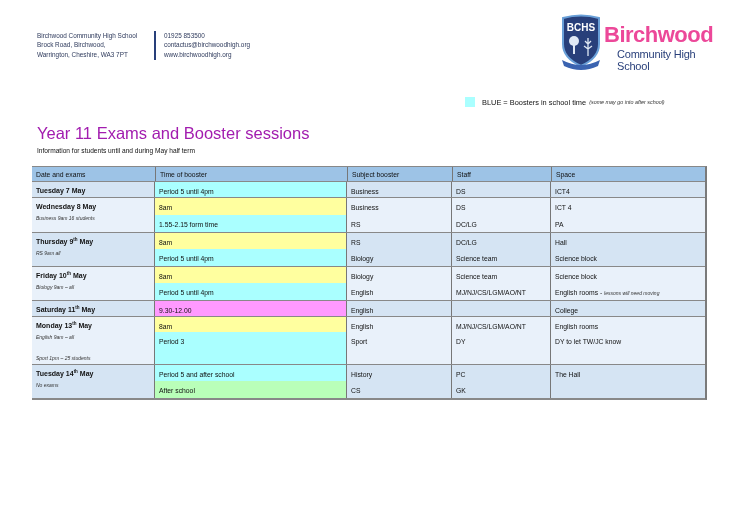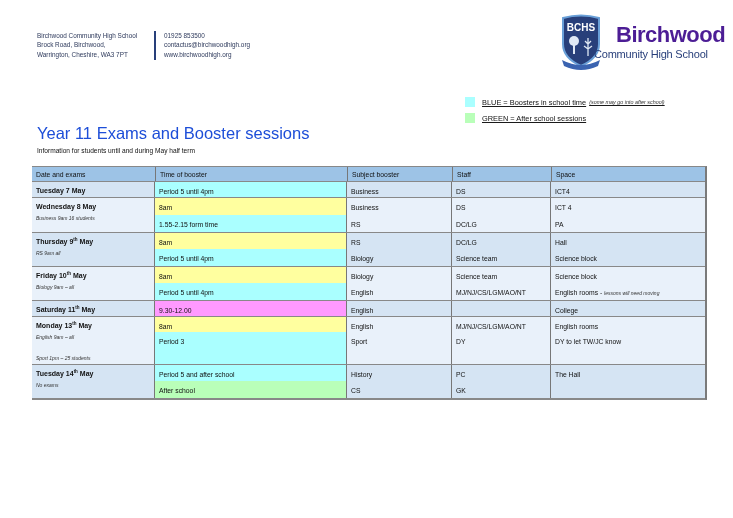--- a/index.html
+++ b/index.html
@@ -4,30 +4,30 @@
 <style>
   html, body { margin:0; padding:0; }
   body {
     width:733px; height:518px; background:#ffffff; position:relative; overflow:hidden;
     font-family:"Liberation Sans", sans-serif; color:#1a1a1a;
   }
   .addr { position:absolute; left:37px; top:31px; font-size:6.4px; line-height:9.4px; color:#2e3a5c; }
   .addr-bar { position:absolute; left:154px; top:31px; width:2px; height:29px; background:#283f7a; }
   .contact { position:absolute; left:164px; top:31px; font-size:6.4px; line-height:9.4px; color:#2e3a5c; }
   .logo { position:absolute; left:560px; top:14px; width:170px; height:58px; }
-  .logo-name { position:absolute; left:56px; top:8px; font-size:22px; font-weight:bold; color:#4c1d95; letter-spacing:-0.5px; }
-  .logo-sub { position:absolute; left:34px; top:34px; font-size:11px; color:#283f7a; letter-spacing:-0.2px; }
-
-  .legend { position:absolute; left:465px; top:94px;text-decoration:underline; }
+  .logo-name { position:absolute; left:44px; top:8px; font-size:22px; font-weight:bold; color:#ec4899; letter-spacing:-0.5px; }
+  .logo-sub { position:absolute; left:57px; top:34px; font-size:11px; color:#283f7a; letter-spacing:-0.2px; }
+
+  .legend { position:absolute; left:465px; top:94px; }
   .legend-row { display:flex; align-items:center; height:16px; }
   .swatch { width:10px; height:10px; margin-right:7px; }
   .legend-text { font-size:7.4px; color:#111; }
   .legend-note { font-size:5.4px; font-style:italic; color:#333; margin-left:3px; }
 
-  .title { position:absolute; left:37px; top:124px; font-size:16.5px; color:#1d4ed8; }
+  .title { position:absolute; left:37px; top:124px; font-size:16.5px; color:#a21caf; }
   .subtitle { position:absolute; left:37px; top:147px; font-size:6.6px; color:#111; }
 
   .tbl { position:absolute; left:32px; top:166px; width:673px; border-top:1px solid #888; border-right:2px solid #7a7a7a; border-bottom:1px solid #888; }
   .hdr { display:flex; height:14px; background:#9dc3e6; border-bottom:1px solid #888; }
   .hdr div { font-size:6.8px; padding:4px 0 0 4px; box-sizing:border-box; color:#111; }
   .c1 { width:123px; } .c2 { width:192px; } .c3 { width:105px; } .c4 { width:99px; } .c5 { width:154px; }
   .grp { display:flex; border-bottom:1px solid #888; }
   .grp.a { background:#d5e4f3; } .grp.b { background:#e9f1fa; }
   .date { width:123px; box-sizing:border-box; padding:4px 0 0 4px; border-right:1px solid #777; }
   .date-main { font-size:7px; font-weight:bold; color:#111; }
@@ -71,25 +71,20 @@
   <div class="logo-name">Birchwood</div>
   <div class="logo-sub">Community High School</div>
 </div>
 
 <div class="legend" id="legend">
     <div class="legend-row">
       <div class="swatch" style="background: rgb(170, 255, 255);"></div>
       <span class="legend-text">BLUE = Boosters in school time</span>
       <span class="legend-note">(some may go into after school)</span>
     </div>
-    <div class="legend-row">
-      <div class="swatch" style="background: rgb(185, 255, 185);"></div>
-      <span class="legend-text">GREEN = After school sessions</span>
-      <span class="legend-note"></span>
-    </div>
   </div>
 
 <div class="title">Year 11 Exams and Booster sessions</div>
 <div class="subtitle">Information for students until and during May half term</div>
 
 <div class="tbl">
   <div class="hdr">
     <div class="c1">Date and exams</div>
     <div class="c2" style="border-left:1px solid #777">Time of booster</div>
     <div class="c3" style="border-left:1px solid #777">Subject booster</div>

